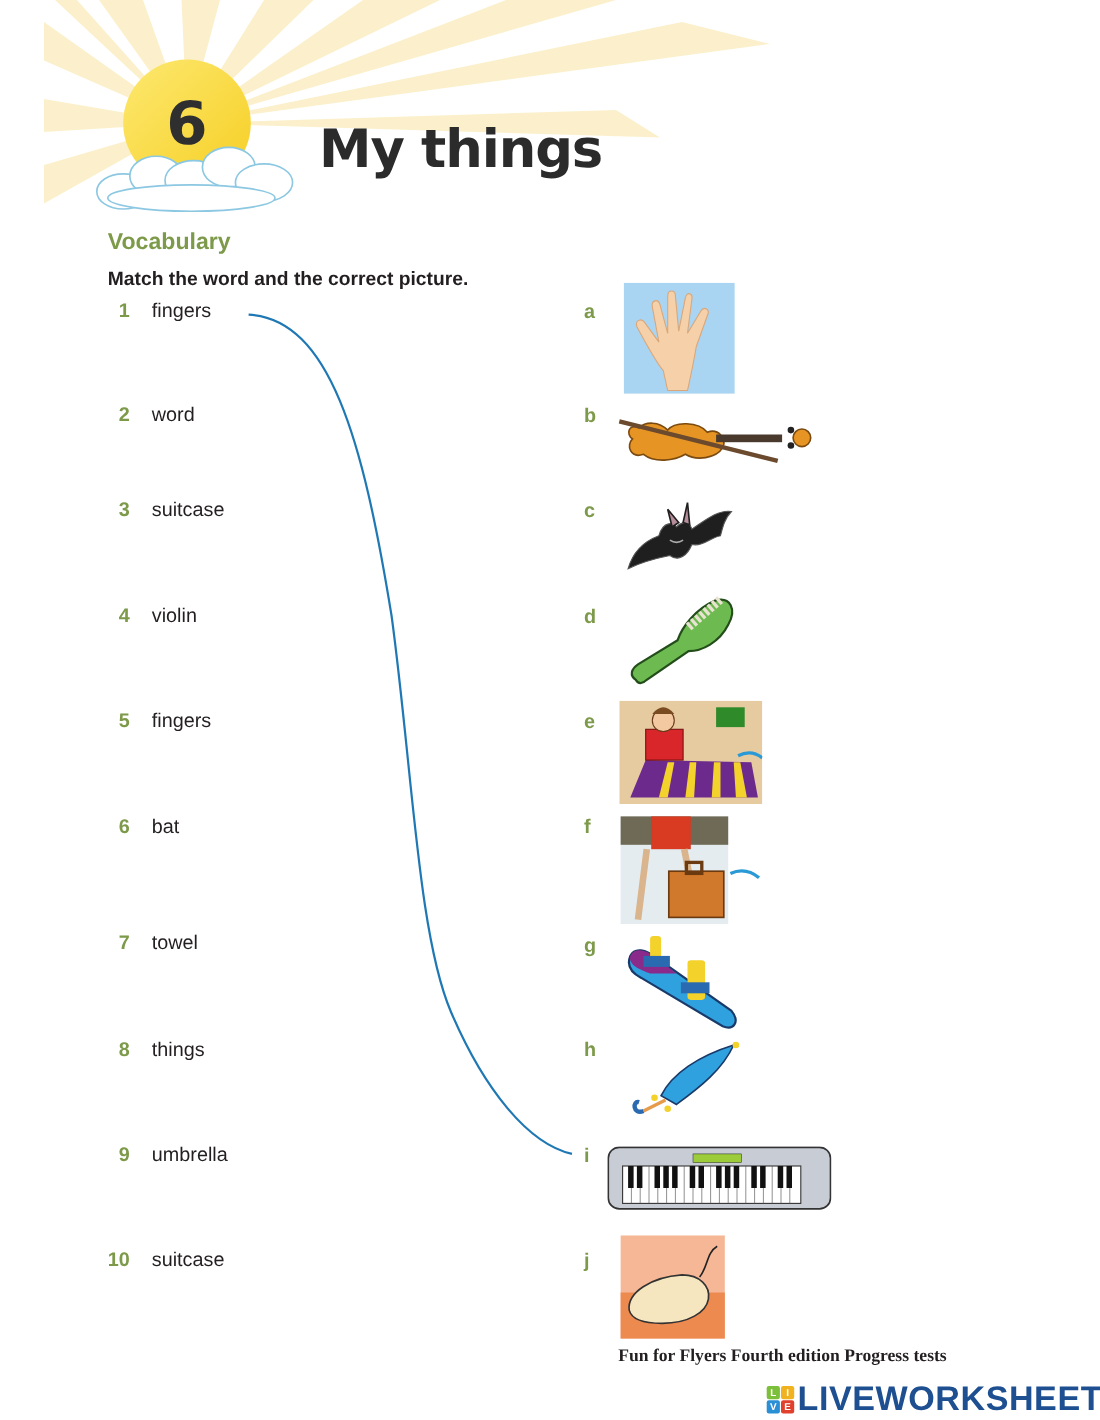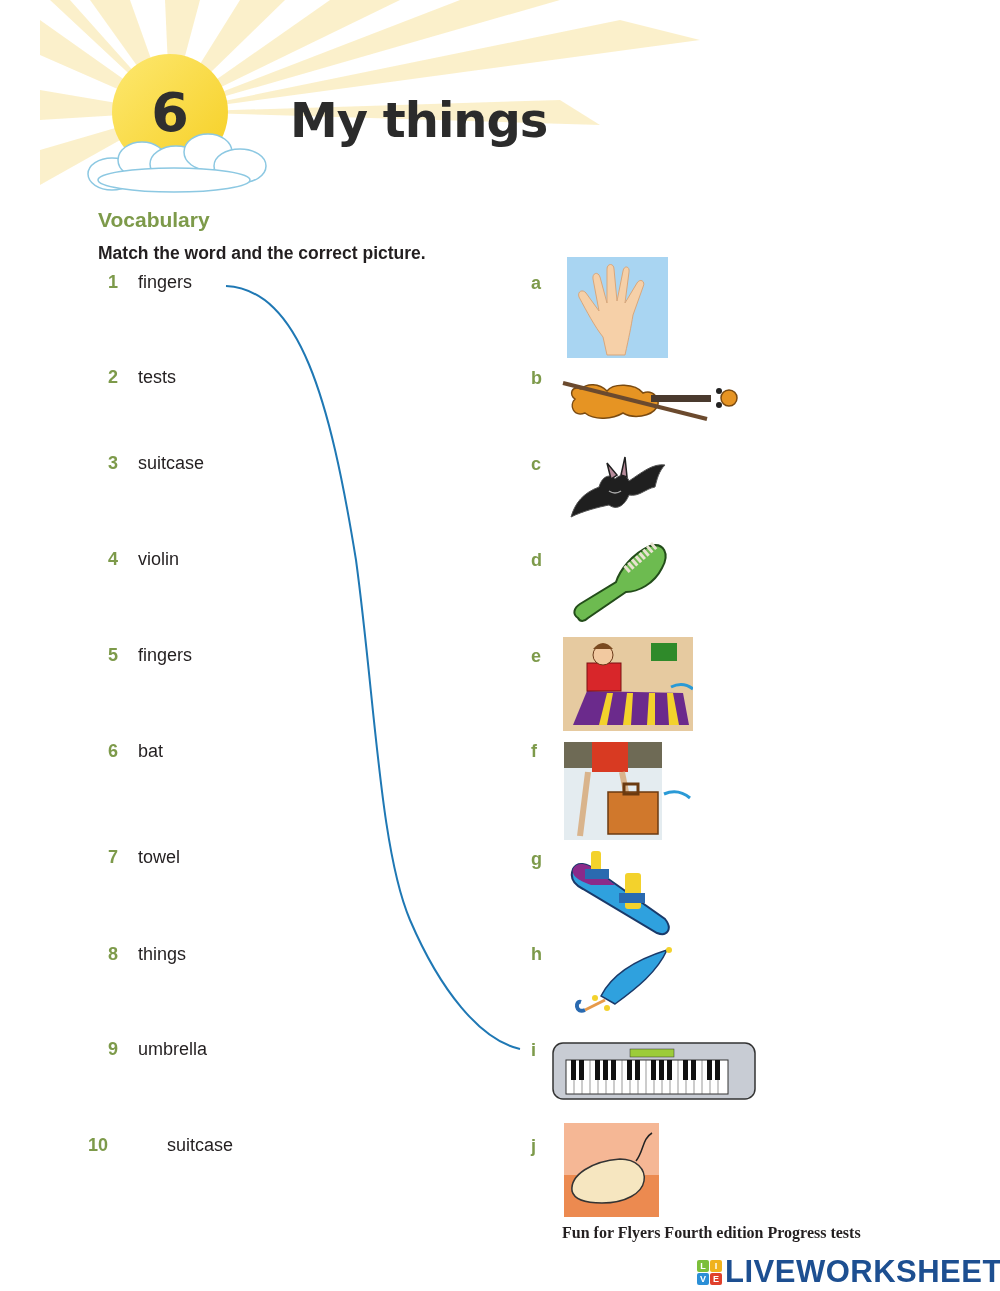--- a/index.html
+++ b/index.html
@@ -4,21 +4,21 @@
 <style>
   html, body { margin: 0; padding: 0; background: #ffffff; }
   body { width: 1000px; height: 1291px; position: relative; overflow: hidden;
          font-family: "DejaVu Sans", sans-serif; color: #231f20; }
   .rays { position: absolute; left: 0; top: 0; width: 1000px; height: 230px; z-index: 0; }
   .sun-wrap { position: absolute; left: 84px; top: 52px; width: 190px; height: 150px; z-index: 2; }
   .unit-num { position: absolute; left: 115px; top: 64px; width: 110px; height: 96px;
               display: flex; align-items: center; justify-content: center;
               font-family: "DejaVu Sans", sans-serif; font-weight: bold; font-size: 54px;
               color: #2f2f2f; z-index: 3; }
-  .title { position: absolute; left: 290px; top: 92px; font-family: "DejaVu Sans", sans-serif;
+  .title { position: absolute; left: 290px; top: 108px; font-family: "DejaVu Sans", sans-serif;
            font-weight: bold; font-size: 48px; color: #2b2b2b; letter-spacing: -1px; z-index: 3; }
   .section { position: absolute; left: 98px; top: 208px; font-family: "Liberation Sans", sans-serif;
              font-weight: bold; font-size: 21px; color: #7d9a4a; text-align: center; }
   .instr { position: absolute; left: 98px; top: 243px; font-family: "Liberation Sans", sans-serif;
            font-weight: bold; font-size: 17.5px; color: #231f20; text-align: right; }
   .word { position: absolute; font-family: "Liberation Sans", sans-serif; font-size: 18px; display: flex; }
   .word .num { width: 34px; text-align: right; padding-right: 0; color: #7d9a4a; font-weight: bold;
                margin-left: -14px; box-sizing: border-box; }
   .word .txt { margin-left: 20px; color: #231f20; }
   .pic { position: absolute; }
@@ -75,21 +75,21 @@
 
 <div class="section">Vocabulary</div>
 <div class="instr">Match the word and the correct picture.</div>
 
 <div class="word" style="left:98px;top:272px;">
   <div class="num">1</div>
   <div class="txt">fingers</div>
 </div>
 <div class="word" style="left:98px;top:367px;">
   <div class="num">2</div>
-  <div class="txt">tests</div>
+  <div class="txt">word</div>
 </div>
 <div class="word" style="left:98px;top:453px;">
   <div class="num">3</div>
   <div class="txt">suitcase</div>
 </div>
 <div class="word" style="left:98px;top:549px;">
   <div class="num">4</div>
   <div class="txt">violin</div>
 </div>
 <div class="word" style="left:98px;top:645px;">
@@ -105,21 +105,21 @@
   <div class="txt">towel</div>
 </div>
 <div class="word" style="left:98px;top:944px;">
   <div class="num">8</div>
   <div class="txt">things</div>
 </div>
 <div class="word" style="left:98px;top:1039px;">
   <div class="num">9</div>
   <div class="txt">umbrella</div>
 </div>
-<div class="word" style="left:88px;top:1135px;gap:39px;">
+<div class="word" style="left:98px;top:1135px;">
   <div class="num">10</div>
   <div class="txt">suitcase</div>
 </div>
 
 <div class="pic" style="left:0;top:0;">
   <div class="letter" style="left:531px;top:273px;">a</div>
   <div class="letter" style="left:531px;top:368px;">b</div>
   <div class="letter" style="left:531px;top:454px;">c</div>
   <div class="letter" style="left:531px;top:550px;">d</div>
   <div class="letter" style="left:531px;top:646px;">e</div>

